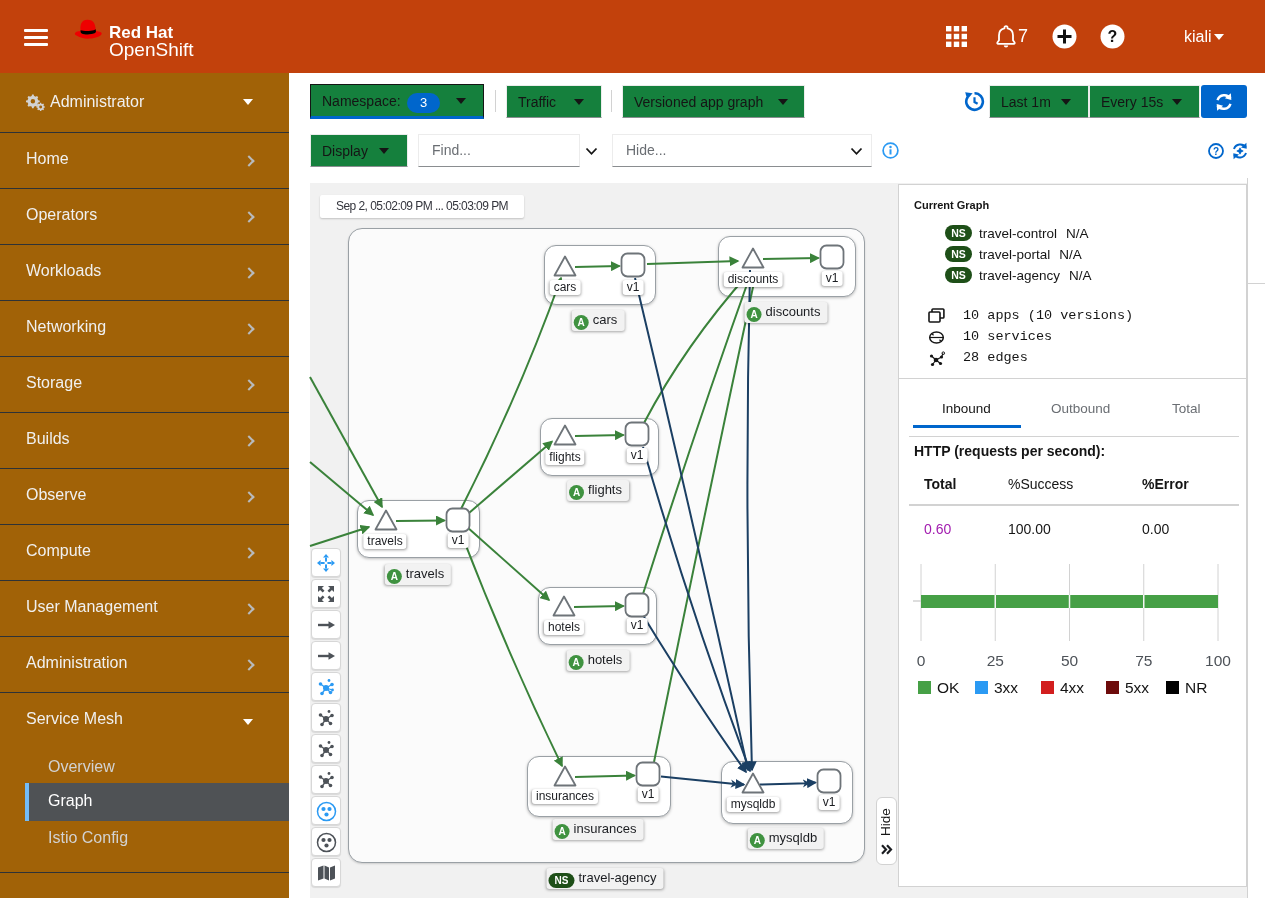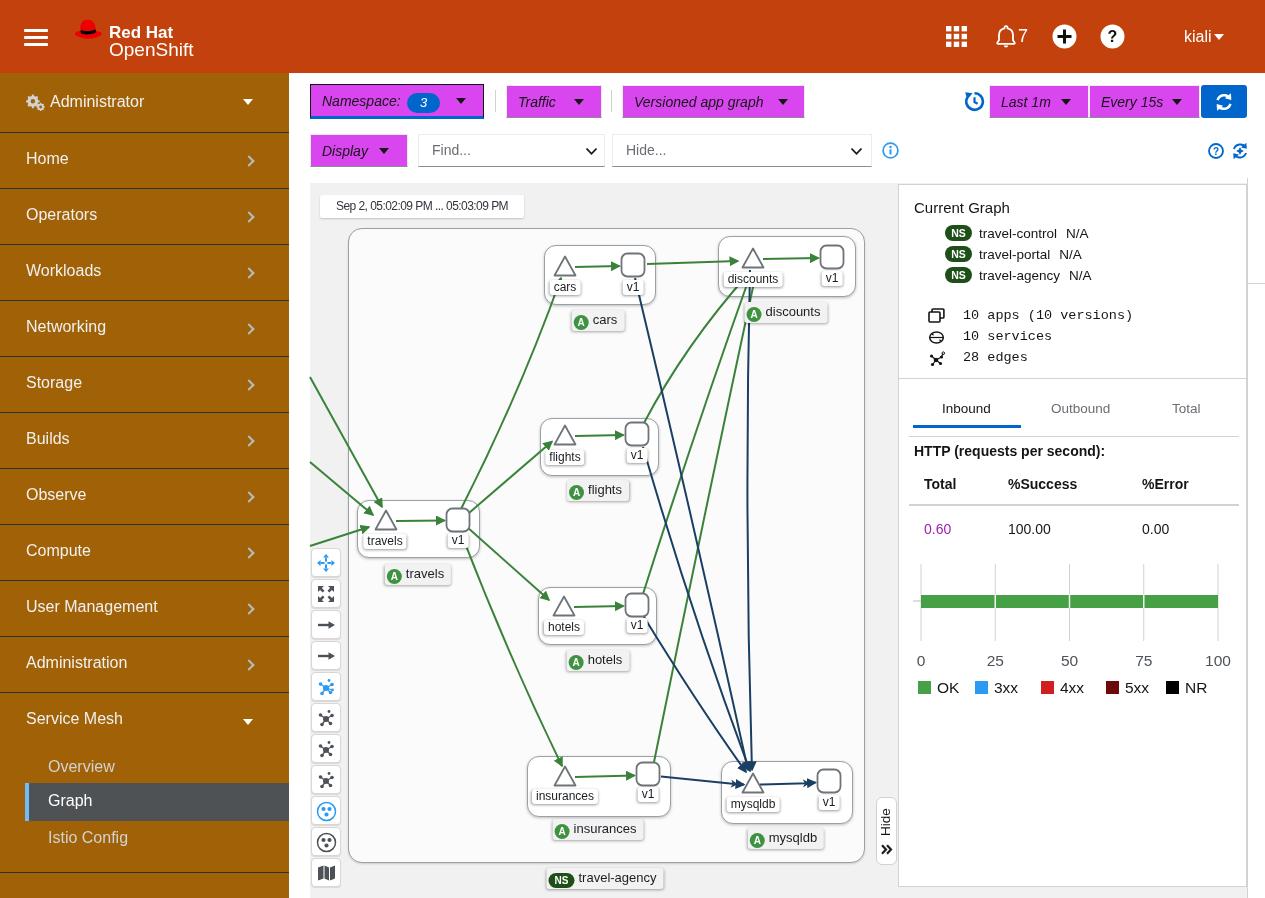--- a/index.html
+++ b/index.html
@@ -23,21 +23,21 @@
 .subitem { position:absolute; left:0; width:289px; height:37px; color:#d2d2d2; font-size:16px; }
 .subitem .lbl { position:absolute; left:48px; top:8px; }
 #graph-active { position:absolute; left:25px; top:710px; width:264px; height:38px; background:#4f5255; border-left:4px solid #73bcf7; }
 #graph-active .lbl { position:absolute; left:19px; top:9px; color:#fff; font-size:16px; }
 
 
 #main { position:absolute; left:289px; top:73px; width:976px; height:825px; background:#fff; }
 #grapharea { position:absolute; left:21px; top:110px; width:955px; height:715px; background:#f1f1f1; }
 #whitestrip-left { position:absolute; left:0; top:110px; width:21px; height:715px; background:#fff; }
 
-.selbox { position:absolute; height:33px; background:#d946ef; border:1px solid #ececec; border-bottom:1px solid #8a8d90; color:#151515; font-size:14px;font-style:italic; }
+.selbox { position:absolute; height:33px; background:#15803d; border:1px solid #ececec; border-bottom:1px solid #8a8d90; color:#151515; font-size:14px; }
 .selbox .txt { position:absolute; left:11px; top:8px; }
 .caret-down-b { position:absolute; width:0; height:0; border-left:5.5px solid transparent; border-right:5.5px solid transparent; border-top:6.5px solid #151515; }
 .vdivider { position:absolute; width:1px; background:#d2d2d2; }
 .input { position:absolute; height:33px; background:#fff; border:1px solid #ececec; border-bottom:1px solid #8a8d90; color:#6a6e73; font-size:14px; }
 
 
 .nlabel { position:absolute; transform:translateX(-50%); background:#fff; color:#1b1d21; font-size:12px; line-height:15px; padding:0 4px; border-radius:3px; box-shadow:0 1px 3px rgba(0,0,0,0.4); white-space:nowrap; z-index:4; }
 .abadge { position:absolute; transform:translateX(-50%); background:#f2f2f2; color:#1b1d21; font-size:13px; line-height:17px; padding:1px 7px 1px 2px; border-radius:3px; box-shadow:0 1px 3px rgba(0,0,0,0.35); white-space:nowrap; z-index:4; }
 .abadge .ac { display:inline-block; width:15px; height:15px; border-radius:50%; background:#3f9240; color:#fff; font-size:10px; font-weight:bold; text-align:center; line-height:15px; vertical-align:-2px; margin-right:4px; }
 .toolbtn { position:absolute; left:311px; width:30px; height:29px; background:#fff; border:1px solid #d7d7d7; border-radius:4px; box-shadow:0 1px 1px rgba(0,0,0,0.1); z-index:5; }
@@ -199,21 +199,21 @@
         <path d="M16.9 1.2 L17.3 7.9 L10.9 6.3 Z" fill="#fff"></path>
         <path d="M3.6 13.5 A 7.2 7.2 0 0 0 16.5 11.8" fill="none" stroke="#fff" stroke-width="2.4"></path>
         <path d="M3.1 18.8 L2.7 12.1 L9.1 13.7 Z" fill="#fff"></path>
       </svg>
     </div>
 
     <div class="selbox" style="left:21px;top:61px;width:98px;">
       <div class="txt">Display</div>
       <div class="caret-down-b" style="left:68px;top:13px"></div>
     </div>
-    <div class="input" style="left:129px;top:61px;width:187px;padding-left:8px;">
+    <div class="input" style="left:129px;top:61px;width:162px;padding-left:8px;">
       <div class="txt" style="position:absolute;left:13px;top:7px">Find...</div>
       <svg class="abs" style="left:166px;top:12px" width="13" height="9" viewBox="0 0 13 9">
           <path d="M1.5 1.5 L6.5 6.8 L11.5 1.5" fill="none" stroke="#151515" stroke-width="1.8"></path>
         </svg>
     </div>
     <div class="input" style="left:323px;top:61px;width:260px;">
       <div class="txt" style="position:absolute;left:13px;top:7px">Hide...</div>
       <svg class="abs" style="left:237px;top:12px" width="13" height="9" viewBox="0 0 13 9">
           <path d="M1.5 1.5 L6.5 6.8 L11.5 1.5" fill="none" stroke="#151515" stroke-width="1.8"></path>
         </svg>
@@ -449,21 +449,21 @@
     </svg>
   </div>
 
   <div class="abs" style="left:876px;top:797px;width:21px;height:68px;background:#fff;border:1px solid #d2d2d2;border-radius:6px;z-index:6">
     <div class="abs" style="left:-14px;top:16px;width:46px;height:16px;transform:rotate(-90deg);color:#151515;font-size:13.5px;text-align:center;">Hide</div>
     <svg class="abs" style="left:4px;top:46px" width="12" height="11" viewBox="0 0 12 11">
       <path d="M1 1.2 L5 5.5 L1 9.8 M6 1.2 L10 5.5 L6 9.8" fill="none" stroke="#1b1d21" stroke-width="2.2"></path>
     </svg>
   </div>
   <div id="rpanel">
-    <div class="abs" style="left:15px;top:14px;font-size:15px;font-weight:normal;color:#151515">Current Graph</div>
+    <div class="abs" style="left:15px;top:14px;font-size:11px;font-weight:bold;color:#151515">Current Graph</div>
     <div class="nsrow" style="top:39px"><span class="nspill">NS</span><span class="nsname">travel-control</span><span class="nsna">N/A</span></div>
     <div class="nsrow" style="top:60px"><span class="nspill">NS</span><span class="nsname">travel-portal</span><span class="nsna">N/A</span></div>
     <div class="nsrow" style="top:81px"><span class="nspill">NS</span><span class="nsname">travel-agency</span><span class="nsna">N/A</span></div>
     <svg class="abs" style="left:29px;top:123px" width="17" height="16" viewBox="0 0 17 16">
       <rect x="1" y="4" width="11" height="10" rx="1" fill="none" stroke="#151515" stroke-width="1.6"></rect>
       <path d="M4 4 L4 1.8 A 0.9 0.9 0 0 1 4.9 1 L15 1 A 0.9 0.9 0 0 1 15.9 1.8 L15.9 9.2 A 0.9 0.9 0 0 1 15 10 L12 10" fill="none" stroke="#151515" stroke-width="1.6"></path>
     </svg>
     <div class="strow" style="top:123px">10 apps (10 versions)</div>
     <svg class="abs" style="left:29px;top:145px" width="17" height="15" viewBox="0 0 17 15">
       <ellipse cx="8.5" cy="7.5" rx="6.8" ry="5.6" fill="none" stroke="#151515" stroke-width="1.5"></ellipse>
@@ -484,21 +484,21 @@
     </svg>
     <div class="strow" style="top:165px">28 edges</div>
     <div class="abs" style="left:0;top:193px;width:347px;border-top:1px solid #d2d2d2"></div>
     <div class="abs" style="left:43px;top:216px;font-size:13.5px;color:#151515">Inbound</div>
     <div class="abs" style="left:152px;top:216px;font-size:13.5px;color:#6a6e73">Outbound</div>
     <div class="abs" style="left:273px;top:216px;font-size:13.5px;color:#6a6e73">Total</div>
     <div class="abs" style="left:14px;top:240px;width:108px;height:3px;background:#06c"></div>
     <div class="abs" style="left:10px;top:251px;width:330px;border-top:1px solid #d2d2d2"></div>
     <div class="abs" style="left:15px;top:258px;font-size:14px;font-weight:bold;color:#151515">HTTP (requests per second):</div>
     <div class="abs" style="left:25px;top:291px;font-size:14px;font-weight:bold;color:#151515">Total</div>
-    <div class="abs" style="left:109px;top:291px;font-size:14px;font-weight:bold;color:#151515">%Success</div>
+    <div class="abs" style="left:109px;top:291px;font-size:14px;font-weight:normal;color:#151515">%Success</div>
     <div class="abs" style="left:243px;top:291px;font-size:14px;font-weight:bold;color:#151515">%Error</div>
     <div class="abs" style="left:10px;top:319px;width:330px;border-top:2px solid #d2d2d2"></div>
     <div class="abs" style="left:25px;top:336px;font-size:14px;color:#a21caf">0.60</div>
     <div class="abs" style="left:109px;top:336px;font-size:14px;color:#151515">100.00</div>
     <div class="abs" style="left:243px;top:336px;font-size:14px;color:#151515">0.00</div>
     <svg class="abs" style="left:0;top:370px" width="349" height="150" viewBox="0 0 349 150">
       <g stroke="#d2d2d2" stroke-width="1">
         <line x1="22" y1="9" x2="22" y2="86"></line>
         <line x1="96.25" y1="9" x2="96.25" y2="86"></line>
         <line x1="170.5" y1="9" x2="170.5" y2="86"></line>

